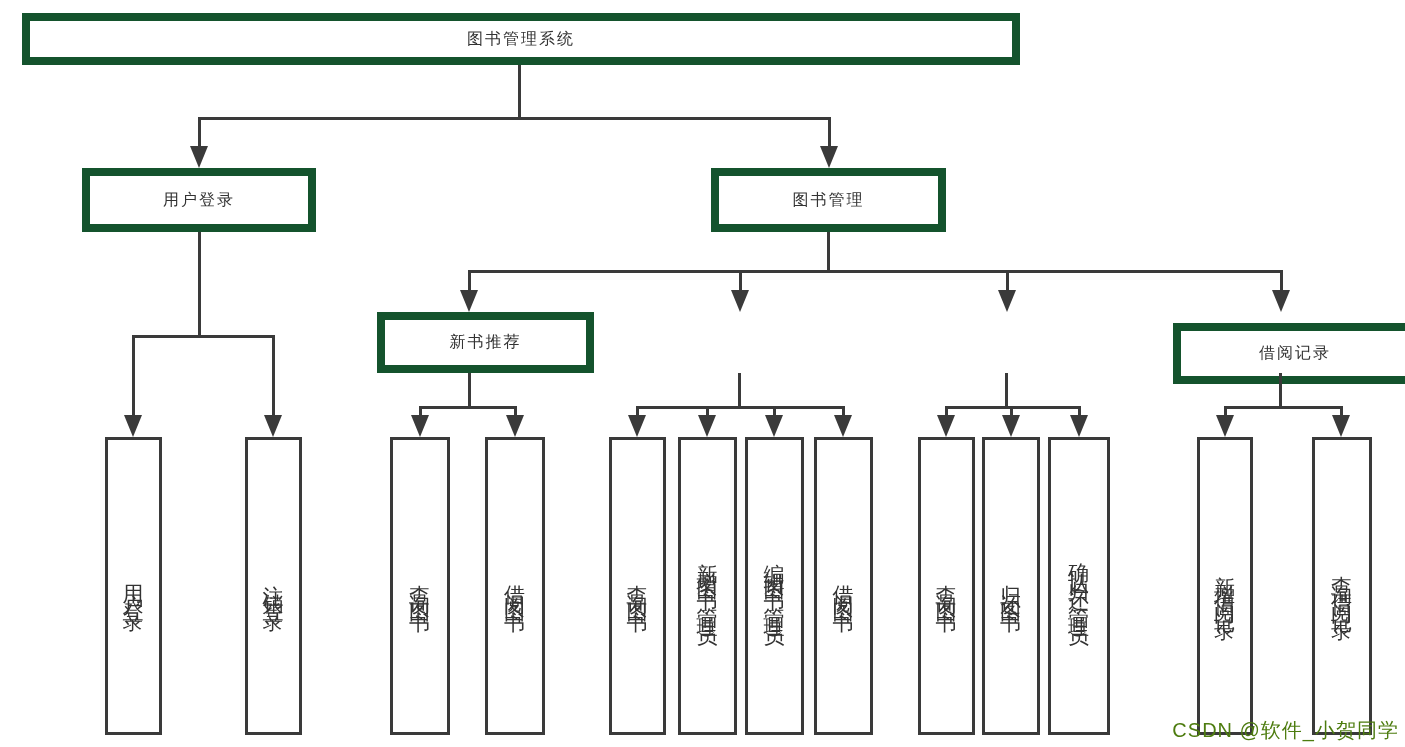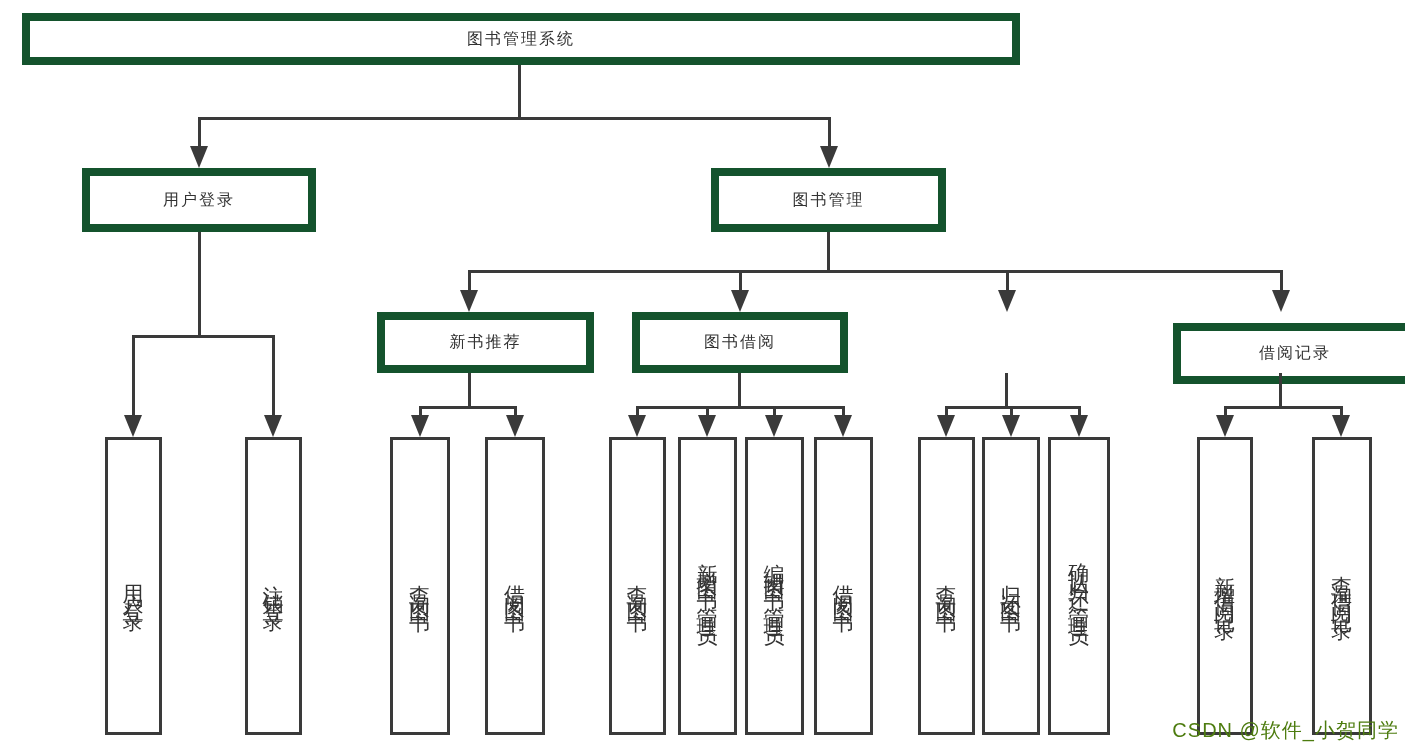--- a/index.html
+++ b/index.html
@@ -61,21 +61,20 @@
   <div class="v" style="left:468px;top:270px;height:20px"></div>
   <div class="arr" style="left:460px;top:290px"></div>
   <div class="v" style="left:739px;top:270px;height:20px"></div>
   <div class="arr" style="left:731px;top:290px"></div>
   <div class="v" style="left:1006px;top:270px;height:20px"></div>
   <div class="arr" style="left:998px;top:290px"></div>
   <div class="v" style="left:1280px;top:270px;height:20px"></div>
   <div class="arr" style="left:1272px;top:290px"></div>
 
   <div class="box" style="left:377px;top:312px;width:217px;height:61px">新书推荐</div>
-  <div class="box" style="left:632px;top:312px;width:216px;height:61px">图书借阅</div>
   <div class="box" style="left:1173px;top:323px;width:244px;height:61px">借阅记录</div>
 
   <div class="v" style="left:468px;top:373px;height:33px"></div>
   <div class="h" style="left:419px;top:406px;width:98px"></div>
   <div class="v" style="left:419px;top:406px;height:9px"></div>
   <div class="arr" style="left:411px;top:415px"></div>
   <div class="v" style="left:514px;top:406px;height:9px"></div>
   <div class="arr" style="left:506px;top:415px"></div>
 
   <div class="v" style="left:738px;top:373px;height:33px"></div>

